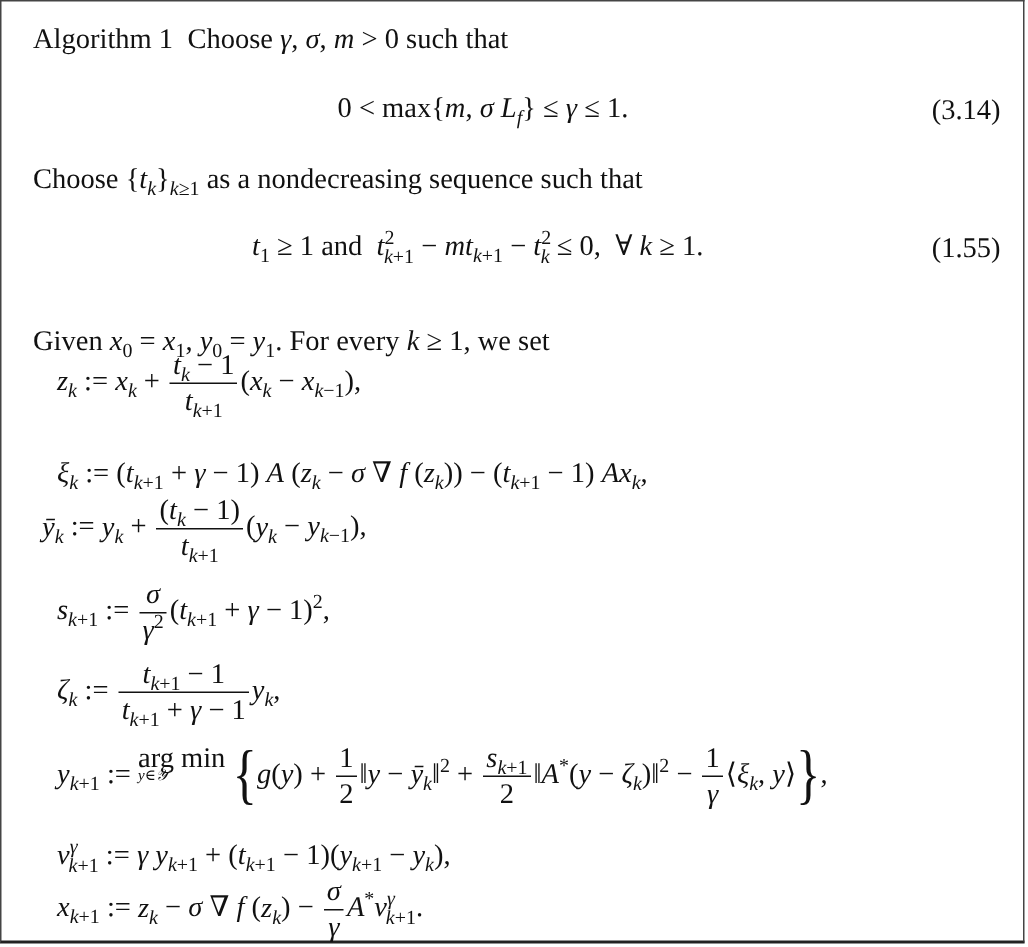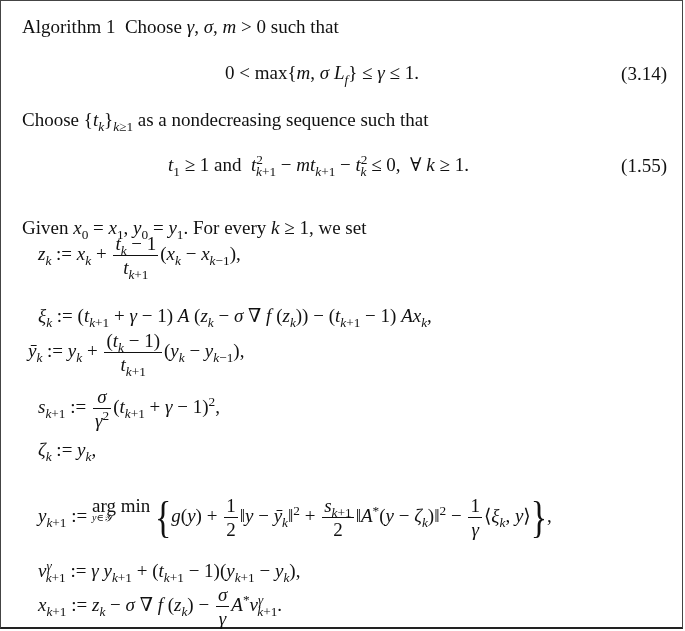--- a/index.html
+++ b/index.html
@@ -62,21 +62,21 @@
   <span class="frac"><span class="num">(<i>t<sub>k</sub></i> − 1)</span><span class="den"><i>t</i><sub><i>k</i>+1</sub></span></span>(<i>y<sub>k</sub></i> − <i>y</i><sub><i>k</i>−1</sub>),
 </div>
 
 <div class="line" style="left:38px; top:387px;">
   <i>s</i><sub><i>k</i>+1</sub> :=
   <span class="frac"><span class="num"><i>σ</i></span><span class="den"><i>γ</i><sup>2</sup></span></span>(<i>t</i><sub><i>k</i>+1</sub> + <i>γ</i> − 1)<sup>2</sup>,
 </div>
 
 <div class="line" style="left:38px; top:440px;">
   <i>ζ<sub>k</sub></i> :=
-  <i>y<sub>k</sub></i>,
+  <span class="frac"><span class="num"><i>t</i><sub><i>k</i>+1</sub> − 1</span><span class="den"><i>t</i><sub><i>k</i>+1</sub> + <i>γ</i> − 1</span></span><i>y<sub>k</sub></i>,
 </div>
 
 <div class="line" style="left:38px; top:496px;">
   <i>y</i><sub><i>k</i>+1</sub> :=
   <span class="argmin"><span>arg min</span><span class="sub">y∈𝒴</span></span>
   <span class="big">{</span><i>g</i>(<i>y</i>) +
   <span class="frac"><span class="num">1</span><span class="den">2</span></span>‖<i>y</i> − <i>ȳ<sub>k</sub></i>‖<sup>2</sup> +
   <span class="frac"><span class="num"><i>s</i><sub><i>k</i>+1</sub></span><span class="den">2</span></span>‖<i>A</i><sup>*</sup>(<i>y</i> − <i>ζ<sub>k</sub></i>)‖<sup>2</sup> −
   <span class="frac"><span class="num">1</span><span class="den"><i>γ</i></span></span>⟨<i>ξ<sub>k</sub></i>, <i>y</i>⟩<span class="big">}</span>,
 </div>

